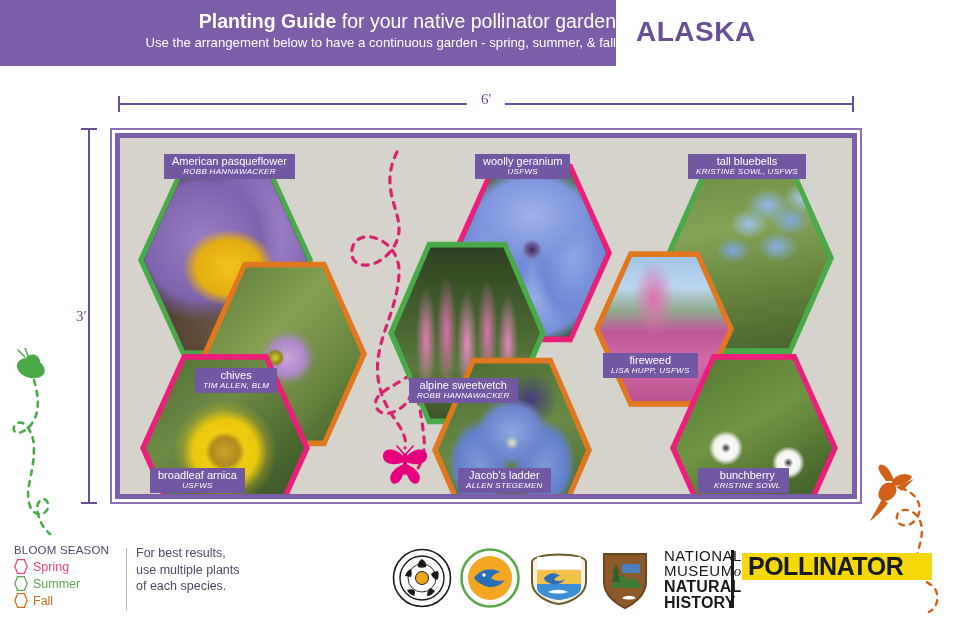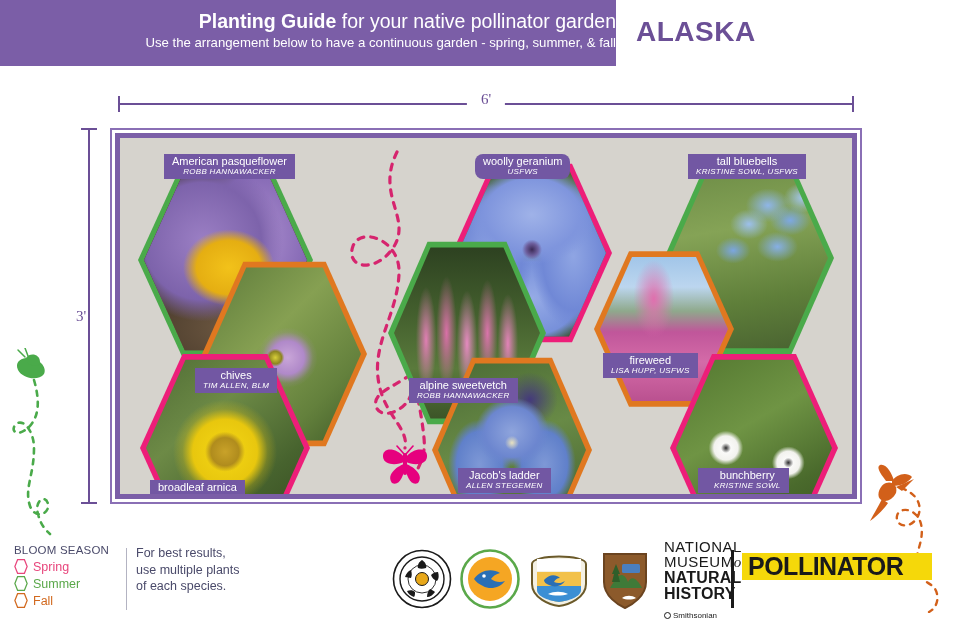--- a/index.html
+++ b/index.html
@@ -101,21 +101,21 @@
   .bloom-title { font-size: 11.5px; color: #4a4a6a; letter-spacing: 0.2px; margin-bottom: 2px; }
   .bloom-row { display: flex; align-items: center; gap: 5px; height: 17px; }
   .bloom-row .swatch { width: 14px; height: 15px; flex: 0 0 14px; }
   .bloom-row .txt { font-size: 12.5px; }
   .divider-v { position: absolute; left: 126px; top: 548px; width: 1px; height: 62px; background: #b3b3c2; }
   .best-note {
     position: absolute; left: 136px; top: 545px; width: 108px;
     font-size: 12.5px; line-height: 16.5px; color: #4a4a6a;
   }
 
-  .logos { position: absolute; left: 392px; top: 548px; height: 62px; display: flex; align-items: center; gap: 8px; }
+  .logos { position: absolute; left: 392px; top: 548px; height: 62px; display: flex; align-items: flex-start; gap: 8px; }
   .logo { position: relative; }
   .divider-v2 { position: absolute; left: 731px; top: 550px; width: 3px; height: 58px; background: #1a1a1a; }
 
   .pp-logo { position: absolute; left: 742px; top: 553px; width: 190px; }
   .pp-line { font-weight: 700; letter-spacing: -0.5px; font-size: 25px; line-height: 27px; padding-left: 6px; }
   .pp-top { background: #f5d80a; color: #1a1a1a; }
   .pp-bot { background: #1a1a1a; color: #f5d80a; }
 </style>
 </head>
 <body>
@@ -183,21 +183,21 @@
   <div class="hex" style="left:332px;top:22px;width:160px;height:186px;background:#ed1e79;">
     <div class="hex-inner" style="background:
            radial-gradient(circle 10px at 50% 48%, #3b2a55 0%, #6d5e9c 60%, rgba(109,94,156,0) 100%),
            radial-gradient(ellipse 46% 30% at 50% 28%, #9fb2e8 0%, #7f95dd 70%, rgba(127,149,221,0) 95%),
            radial-gradient(ellipse 30% 44% at 22% 52%, #8fa5e3 0%, #7088d6 70%, rgba(112,136,214,0) 95%),
            radial-gradient(ellipse 30% 44% at 78% 52%, #8fa5e3 0%, #7088d6 70%, rgba(112,136,214,0) 95%),
            radial-gradient(ellipse 44% 30% at 50% 76%, #96abe6 0%, #7790da 70%, rgba(119,144,218,0) 95%),
            linear-gradient(160deg,#3d5a2c 0%,#5b7a3c 45%,#2f4a22 100%);">
     </div>
   </div>
-  <div class="plant-label" style="left:355px;top:16px;border-radius:8px;">
+  <div class="plant-label" style="left:355px;top:16px;">
     <span class="nm">woolly geranium</span>
     <span class="cr">USFWS</span>
   </div>
 
   <div class="hex" style="left:544px;top:20px;width:170px;height:200px;background:#4aaa4a;">
     <div class="hex-inner" style="background:
            radial-gradient(ellipse 14% 9% at 62% 22%, #8fb6e8 0%, rgba(143,182,232,0) 100%),
            radial-gradient(ellipse 13% 8% at 76% 30%, #7da8e2 0%, rgba(125,168,226,0) 100%),
            radial-gradient(ellipse 12% 8% at 50% 32%, #9cc0ec 0%, rgba(156,192,236,0) 100%),
            radial-gradient(ellipse 13% 8% at 68% 44%, #86afe5 0%, rgba(134,175,229,0) 100%),
@@ -249,21 +249,21 @@
     <span class="cr">LISA HUPP,  USFWS</span>
   </div>
 
   <div class="hex" style="left:20px;top:212px;width:170px;height:196px;background:#ed1e79;">
     <div class="hex-inner" style="background:
            radial-gradient(circle 20px at 50% 52%, #c9a229 0%, #b08c1d 70%, rgba(176,140,29,0) 100%),
            radial-gradient(circle 52px at 50% 52%, #f5d715 0%, #e8c70e 62%, rgba(232,199,14,0.25) 82%, rgba(232,199,14,0) 100%),
            linear-gradient(140deg,#4e6b34 0%,#6d8a46 35%,#47632e 70%,#35491f 100%);">
     </div>
   </div>
-  <div class="plant-label" style="left:30px;top:342px;">
+  <div class="plant-label" style="left:30px;top:330px;">
     <span class="nm">broadleaf arnica</span>
     <span class="cr">USFWS</span>
   </div>
 
   <div class="hex" style="left:312px;top:216px;width:160px;height:192px;background:#e07820;">
     <div class="hex-inner" style="background:
            radial-gradient(circle 7px at 50% 46%, #e8e2c0 0%, rgba(232,226,192,0) 100%),
            radial-gradient(ellipse 26% 20% at 50% 40%, #8ea4dc 0%, #6c86cf 70%, rgba(108,134,207,0) 96%),
            radial-gradient(ellipse 22% 26% at 28% 58%, #7e98d6 0%, #6080ca 70%, rgba(96,128,202,0) 96%),
            radial-gradient(ellipse 22% 26% at 72% 58%, #7e98d6 0%, #6080ca 70%, rgba(96,128,202,0) 96%),

